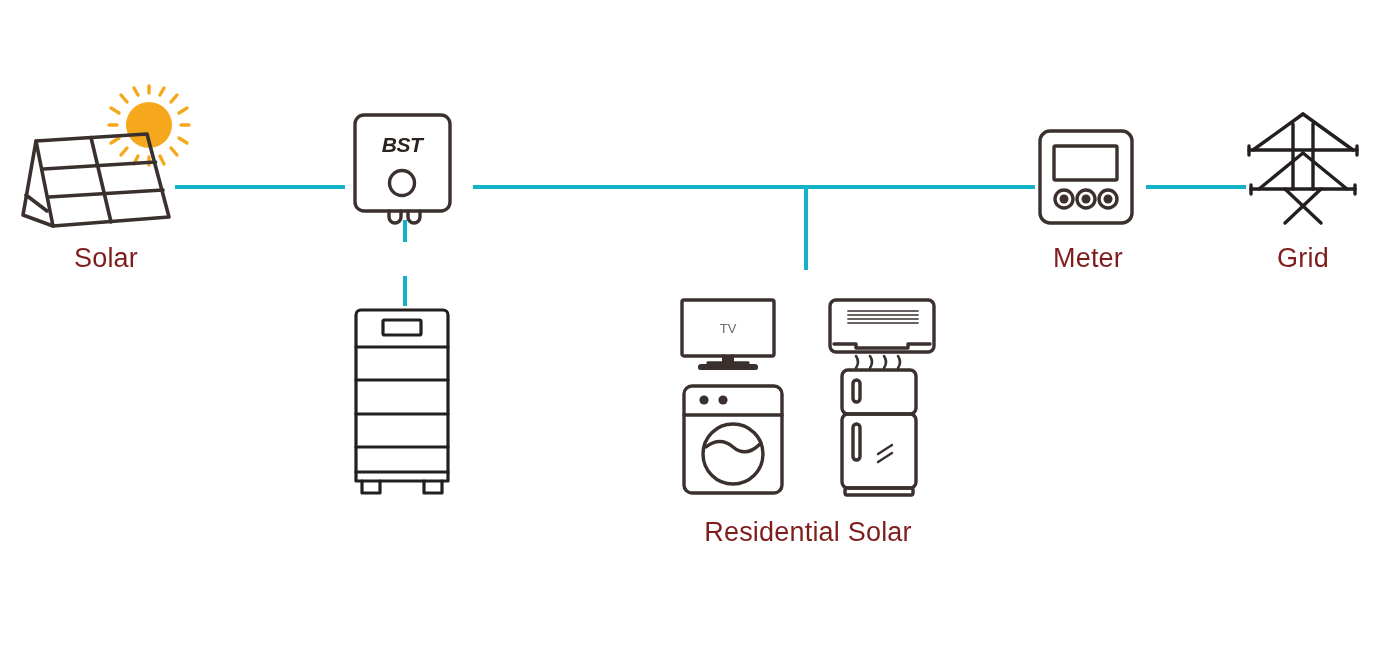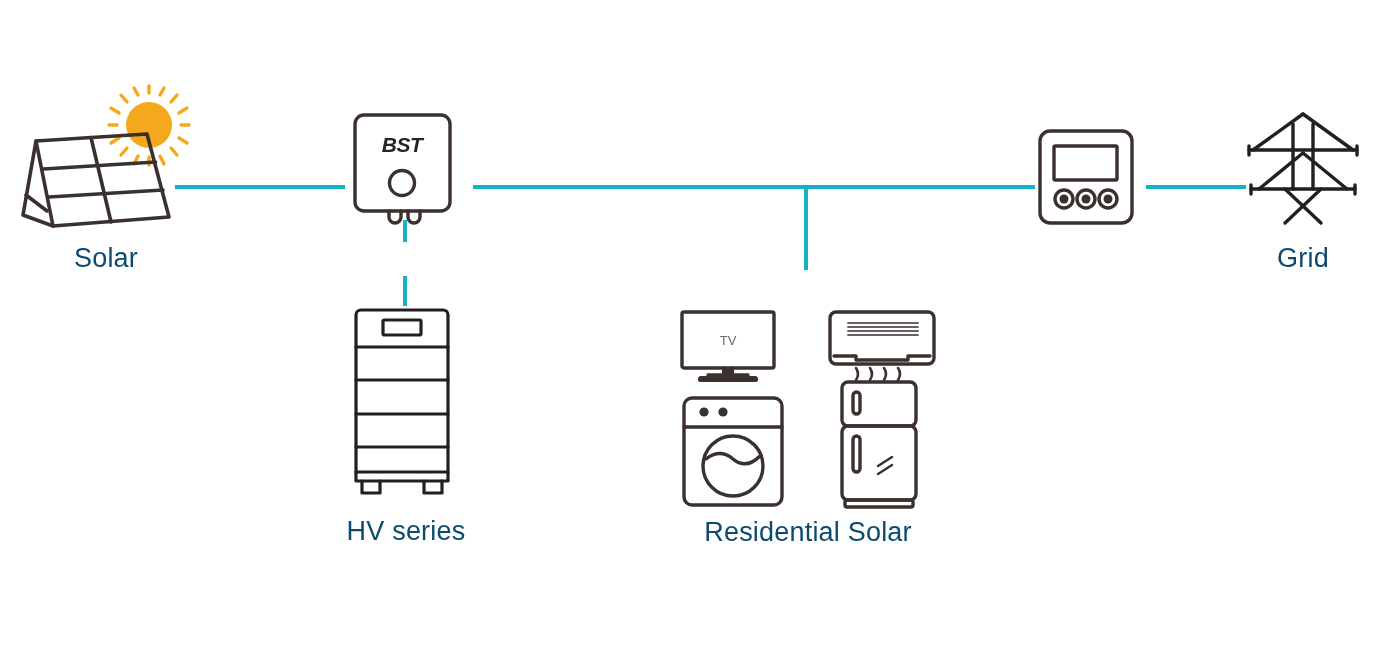--- a/index.html
+++ b/index.html
@@ -17,21 +17,21 @@
     height: 660px;
     background: #ffffff;
     overflow: hidden;
   }
   .node {
     position: absolute;
   }
   .label {
     position: absolute;
     text-align: center;
-    color: #0c4a6e;
+    color: #7f1d1d;
     font-family: "Liberation Sans", sans-serif;
     font-size: 27px;
     font-weight: 300;
     letter-spacing: 0.2px;
     white-space: nowrap;
     line-height: 1;
   }
   .wire {
     position: absolute;
     background: #12b2c8;
@@ -121,23 +121,22 @@
 
         <line x1="4" y1="166" x2="96" y2="166"></line>
 
         <rect x="31" y="14" width="38" height="15" rx="1.5" ry="1.5"></rect>
 
         <path d="M10 175 L10 187 L28 187 L28 175"></path>
         <path d="M72 175 L72 187 L90 187 L90 175"></path>
       </g>
     </svg>
   </div>
-  <div class="label" style="left:306px; top:518px; width:200px;">HV series</div>
-
-  <div class="node" style="left:678px; top:306px; width:260px; height:205px;">
+
+  <div class="node" style="left:678px; top:294px; width:260px; height:205px;">
     <svg width="260" height="205" viewBox="0 0 260 205">
 
       <g fill="none" stroke="#3a302e" stroke-width="3.4" stroke-linejoin="round" stroke-linecap="round">
         <rect x="4" y="6" width="92" height="56" rx="2" ry="2"></rect>
         <path d="M46 62 L46 69"></path>
         <path d="M54 62 L54 69"></path>
         <path d="M22 74 L78 74"></path>
         <path d="M30 69 L70 69"></path>
       </g>
       <rect x="44" y="62" width="12" height="8" fill="#3a302e"></rect>
@@ -192,20 +191,21 @@
         <rect x="17" y="18" width="63" height="34" rx="1.5" ry="1.5"></rect>
         <circle cx="27" cy="71" r="9"></circle>
         <circle cx="49" cy="71" r="9"></circle>
         <circle cx="71" cy="71" r="9"></circle>
       </g>
       <circle cx="27" cy="71" r="4.5" fill="#3a302e"></circle>
       <circle cx="49" cy="71" r="4.5" fill="#3a302e"></circle>
       <circle cx="71" cy="71" r="4.5" fill="#3a302e"></circle>
     </svg>
   </div>
+  <div class="label" style="left:998px; top:245px; width:180px;">Meter</div>
 
   <div class="node" style="left:1245px; top:110px; width:116px; height:115px;">
     <svg width="116" height="115" viewBox="0 0 116 115">
       <g fill="none" stroke="#231f20" stroke-width="3.4" stroke-linejoin="round" stroke-linecap="round">
 
         <path d="M58 4 L8 40"></path>
         <path d="M58 4 L108 40"></path>
 
         <line x1="4" y1="40" x2="112" y2="40"></line>
         <line x1="4" y1="36" x2="4" y2="45"></line>

